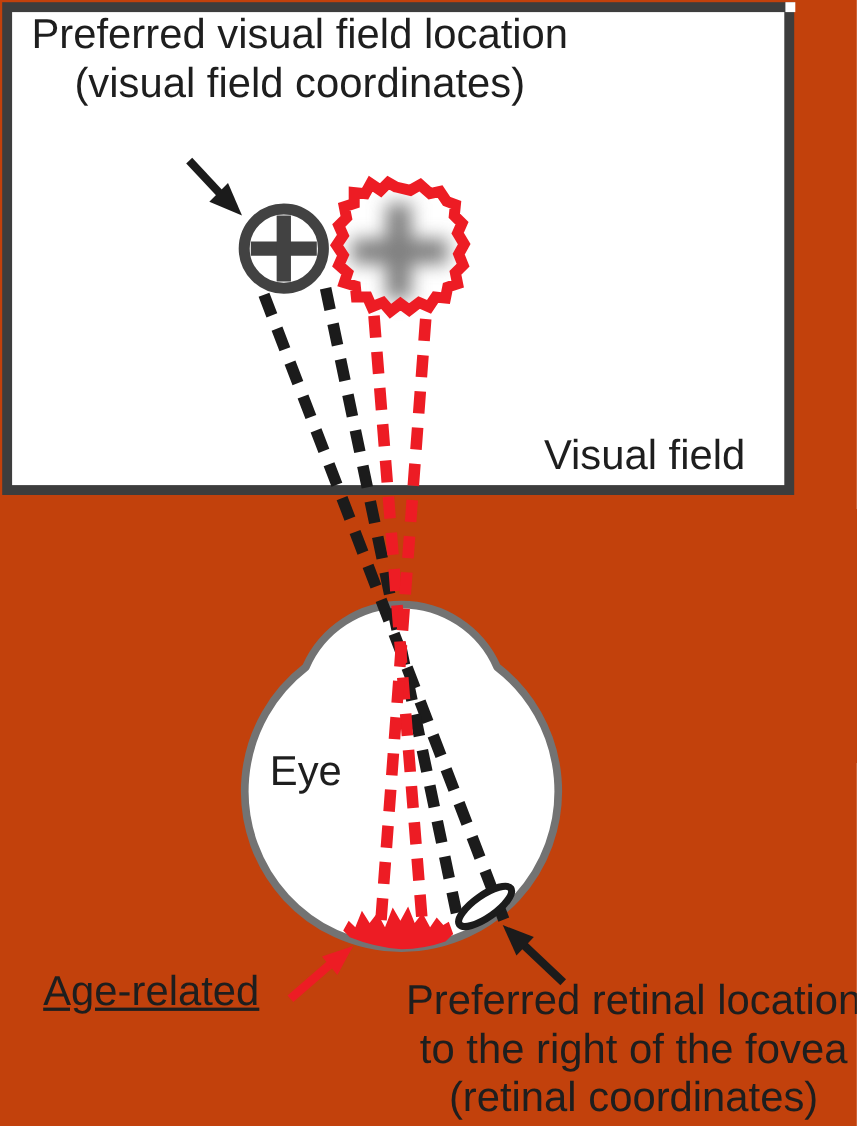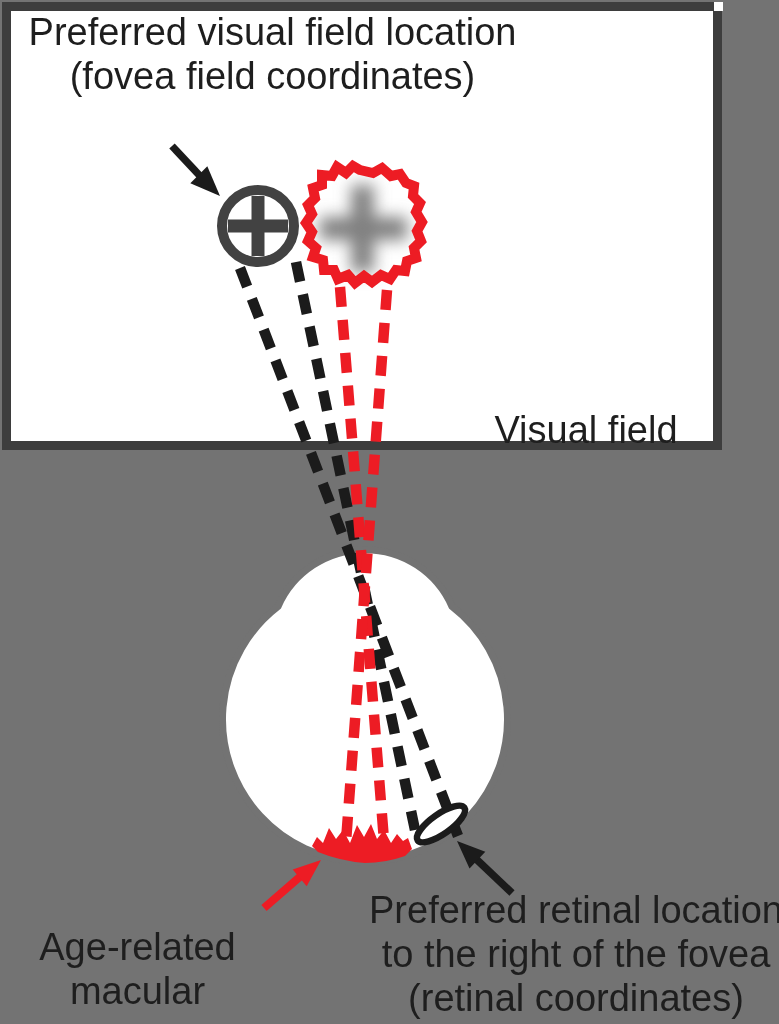--- a/index.html
+++ b/index.html
@@ -10,21 +10,21 @@
     --target-gray: #424242;
     --line-black: #1b1b1b;
     --scotoma-blur: #808080;
   }
   html, body { margin: 0; padding: 0; background: #ffffff; }
   .canvas {
     position: relative;
     width: 779px;
     height: 1024px;
     overflow: hidden;
-    background: #737373;
+    background: #c2410c;
     font-family: "Liberation Sans", sans-serif;
   }
   svg.layer { position: absolute; left: 0; top: 0; }
   .label {
     position: absolute;
     color: var(--ink);
     font-size: 38px;
     line-height: 44px;
     text-align: center;
     white-space: nowrap;
@@ -104,29 +104,29 @@
     </g>
 
     <g>
       <line class="shaft-black" x1="512" y1="893" x2="474" y2="857"></line>
       <polygon class="head-black" points="457,841 485.3,851.8 469.5,868.6"></polygon>
     </g>
   </svg>
 
   <div class="label" style="left:15px; top:10px; width:515px;">
     <p>Preferred visual field location</p>
-    <p>(fovea field coordinates)</p>
+    <p>(visual field coordinates)</p>
   </div>
 
-  <div class="label" style="left:450px; top:408px; width:272px;">Visual field</div>
+  <div class="label" style="left:450px; top:392px; width:272px;">Visual field</div>
 
+  <div class="label" style="left:228px; top:680px; width:100px;">Eye</div>
 
-  <div class="label" style="left:5px; top:925px; width:265px;">
+  <div class="label" style="left:5px; top:880px; width:265px;text-decoration:underline;">
     <p>Age-related</p>
-    <p>macular</p>
   </div>
 
   <div class="label" style="left:358px; top:888px; width:436px;">
     <p>Preferred retinal location</p>
     <p>to the right of the fovea</p>
     <p>(retinal coordinates)</p>
   </div>
 
 </div>
 

